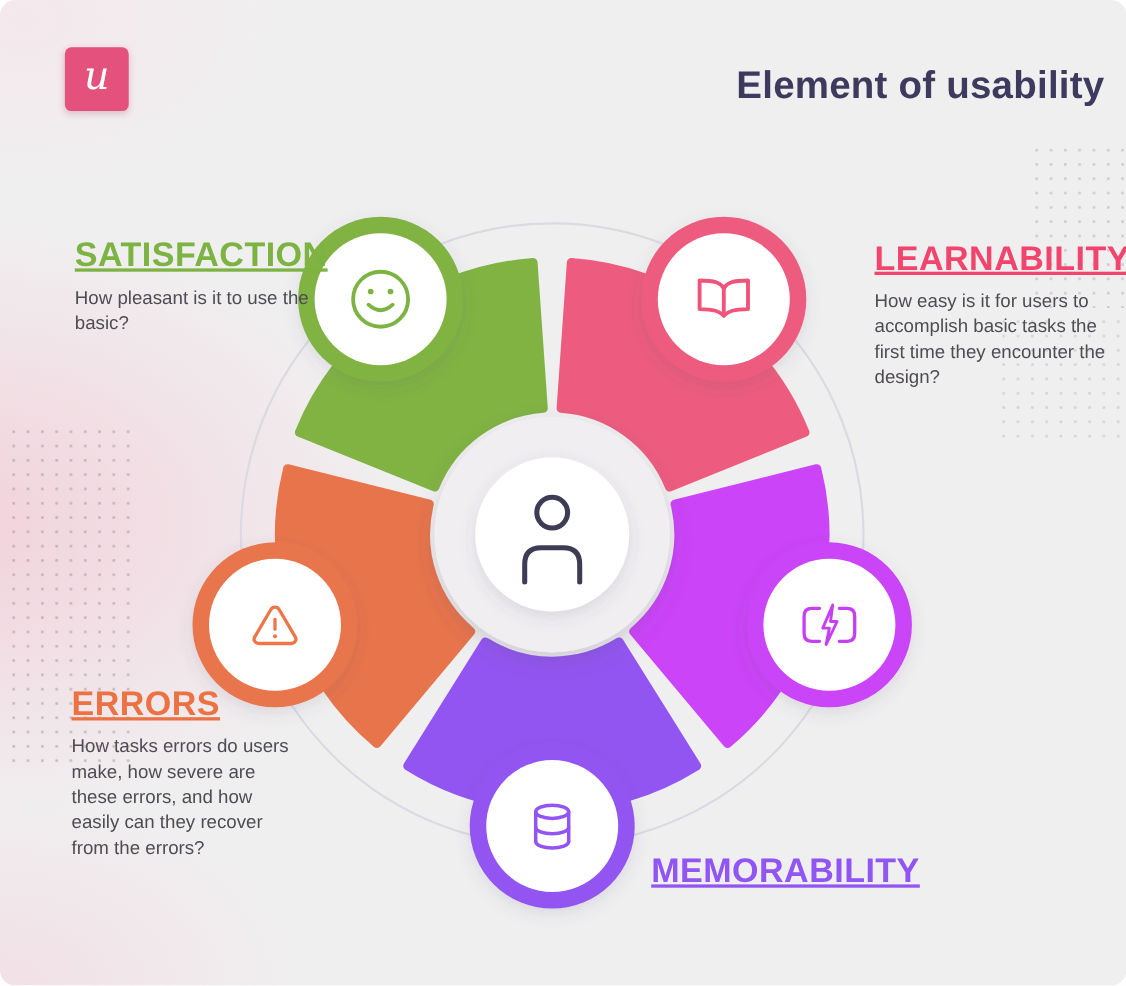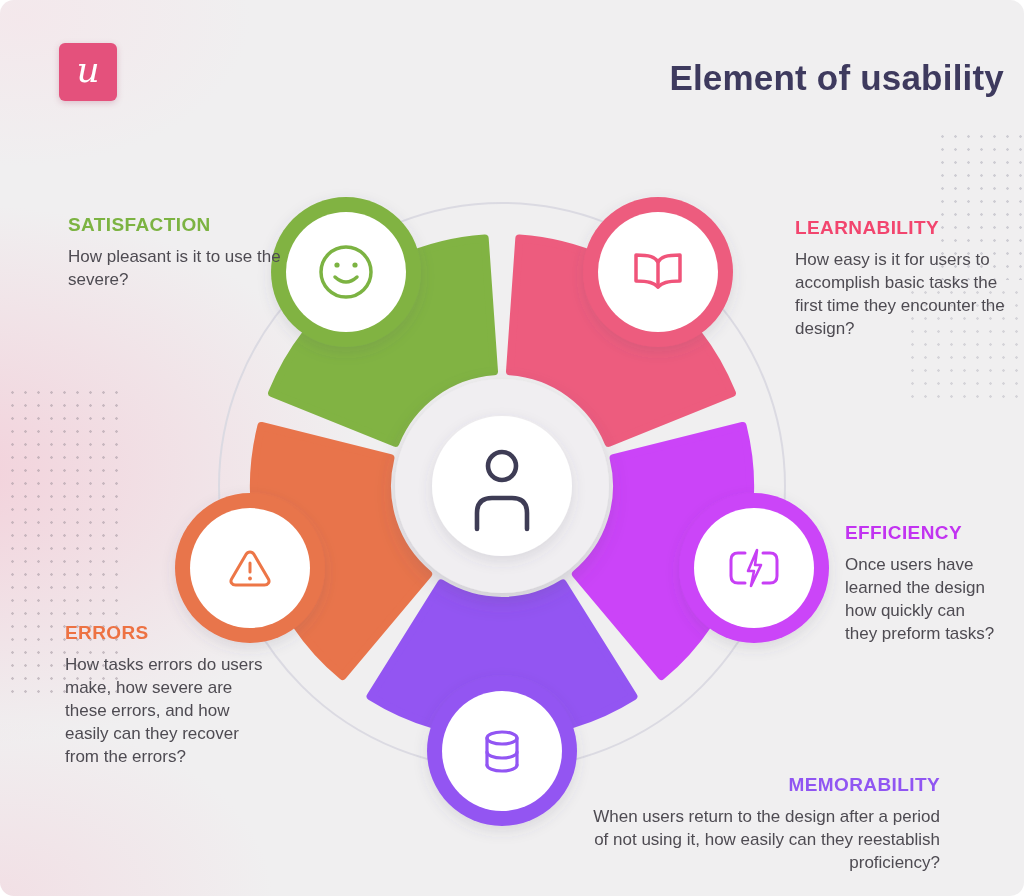--- a/index.html
+++ b/index.html
@@ -25,21 +25,21 @@
     font-size:35px;font-weight:800;letter-spacing:0.2px;color:#3E3A5E;
   }
   .dots{
     position:absolute;
     background-image:radial-gradient(circle, rgba(150,138,148,0.45) 1.1px, transparent 1.5px);
     background-size:13px 13px;
   }
   .dots.right{background-image:radial-gradient(circle, rgba(150,150,165,0.38) 1.1px, transparent 1.5px);}
   svg.wheel{position:absolute;left:0;top:0;}
   .label{position:absolute;}
-  .label h2{margin:0 0 9px 0;font-size:19px;font-weight:700;letter-spacing:0.4px;}
+  .label h2{margin:0 0 9px 0;font-size:31px;font-weight:700;letter-spacing:0.4px;text-decoration:underline;}
   .label p{margin:0;font-size:17px;line-height:1.36;color:#4E4B52;}
 </style>
 </head>
 <body>
 
 <div class="page">
 
   <div class="dots" style="left:6px;top:386px;width:116px;height:310px;"></div>
   <div class="dots right" style="left:936px;top:130px;width:88px;height:150px;"></div>
   <div class="dots right" style="left:906px;top:286px;width:118px;height:120px;opacity:0.8;"></div>
@@ -122,36 +122,31 @@
       <g stroke="currentColor" fill="none" stroke-width="3" stroke-linecap="round" stroke-linejoin="round" transform="translate(250,568)" style="color: rgb(237, 118, 71);">
         <path d="M0,-16 Q2.6,-16 3.9,-13.7 L18.4,11 Q19.7,13.2 18.4,15.1 Q17.1,17 14.4,17 H-14.4 Q-17.1,17 -18.4,15.1 Q-19.7,13.2 -18.4,11 L-3.9,-13.7 Q-2.6,-16 0,-16 Z"></path>
         <path d="M0,-5 V4"></path>
         <circle cx="0" cy="10.5" r="1.9" fill="currentColor" stroke="none"></circle>
       </g>
     </g>
   </svg>
 
   <div class="label" style="left:68px;top:214px;width:220px;">
     <h2 style="color: rgb(124, 179, 66);">SATISFACTION</h2>
-    <p>How pleasant is it to use the severe?</p>
+    <p>How pleasant is it to use the basic?</p>
   </div>
 
   <div class="label" style="left:779px;top:217px;width:224px;margin-left:16px;">
     <h2 style="color: rgb(242, 69, 110);">LEARNABILITY</h2>
     <p>How easy is it for users to accomplish basic tasks the first time they encounter the design?</p>
   </div>
 
-  <div class="label" style="left:845px;top:522px;width:156px;">
-    <h2 style="color: rgb(194, 51, 241);">EFFICIENCY</h2>
-    <p>Once users have learned the design how quickly can they preform tasks?</p>
-  </div>
 
-  <div class="label" style="left:592px;top:774px;width:348px;text-align:right;">
+  <div class="label" style="left:592px;top:774px;width:348px;">
     <h2 style="color: rgb(144, 85, 242);">MEMORABILITY</h2>
-    <p>When users return to the design after a period of not using it, how easily can they reestablish proficiency?</p>
   </div>
 
   <div class="label" style="left:55px;top:622px;width:208px;margin-left:10px;">
     <h2 style="color: rgb(237, 114, 67);">ERRORS</h2>
     <p>How tasks errors do users make, how severe are these errors, and how easily can they recover from the errors?</p>
   </div>
 
 </div>
 
 </body></html>

